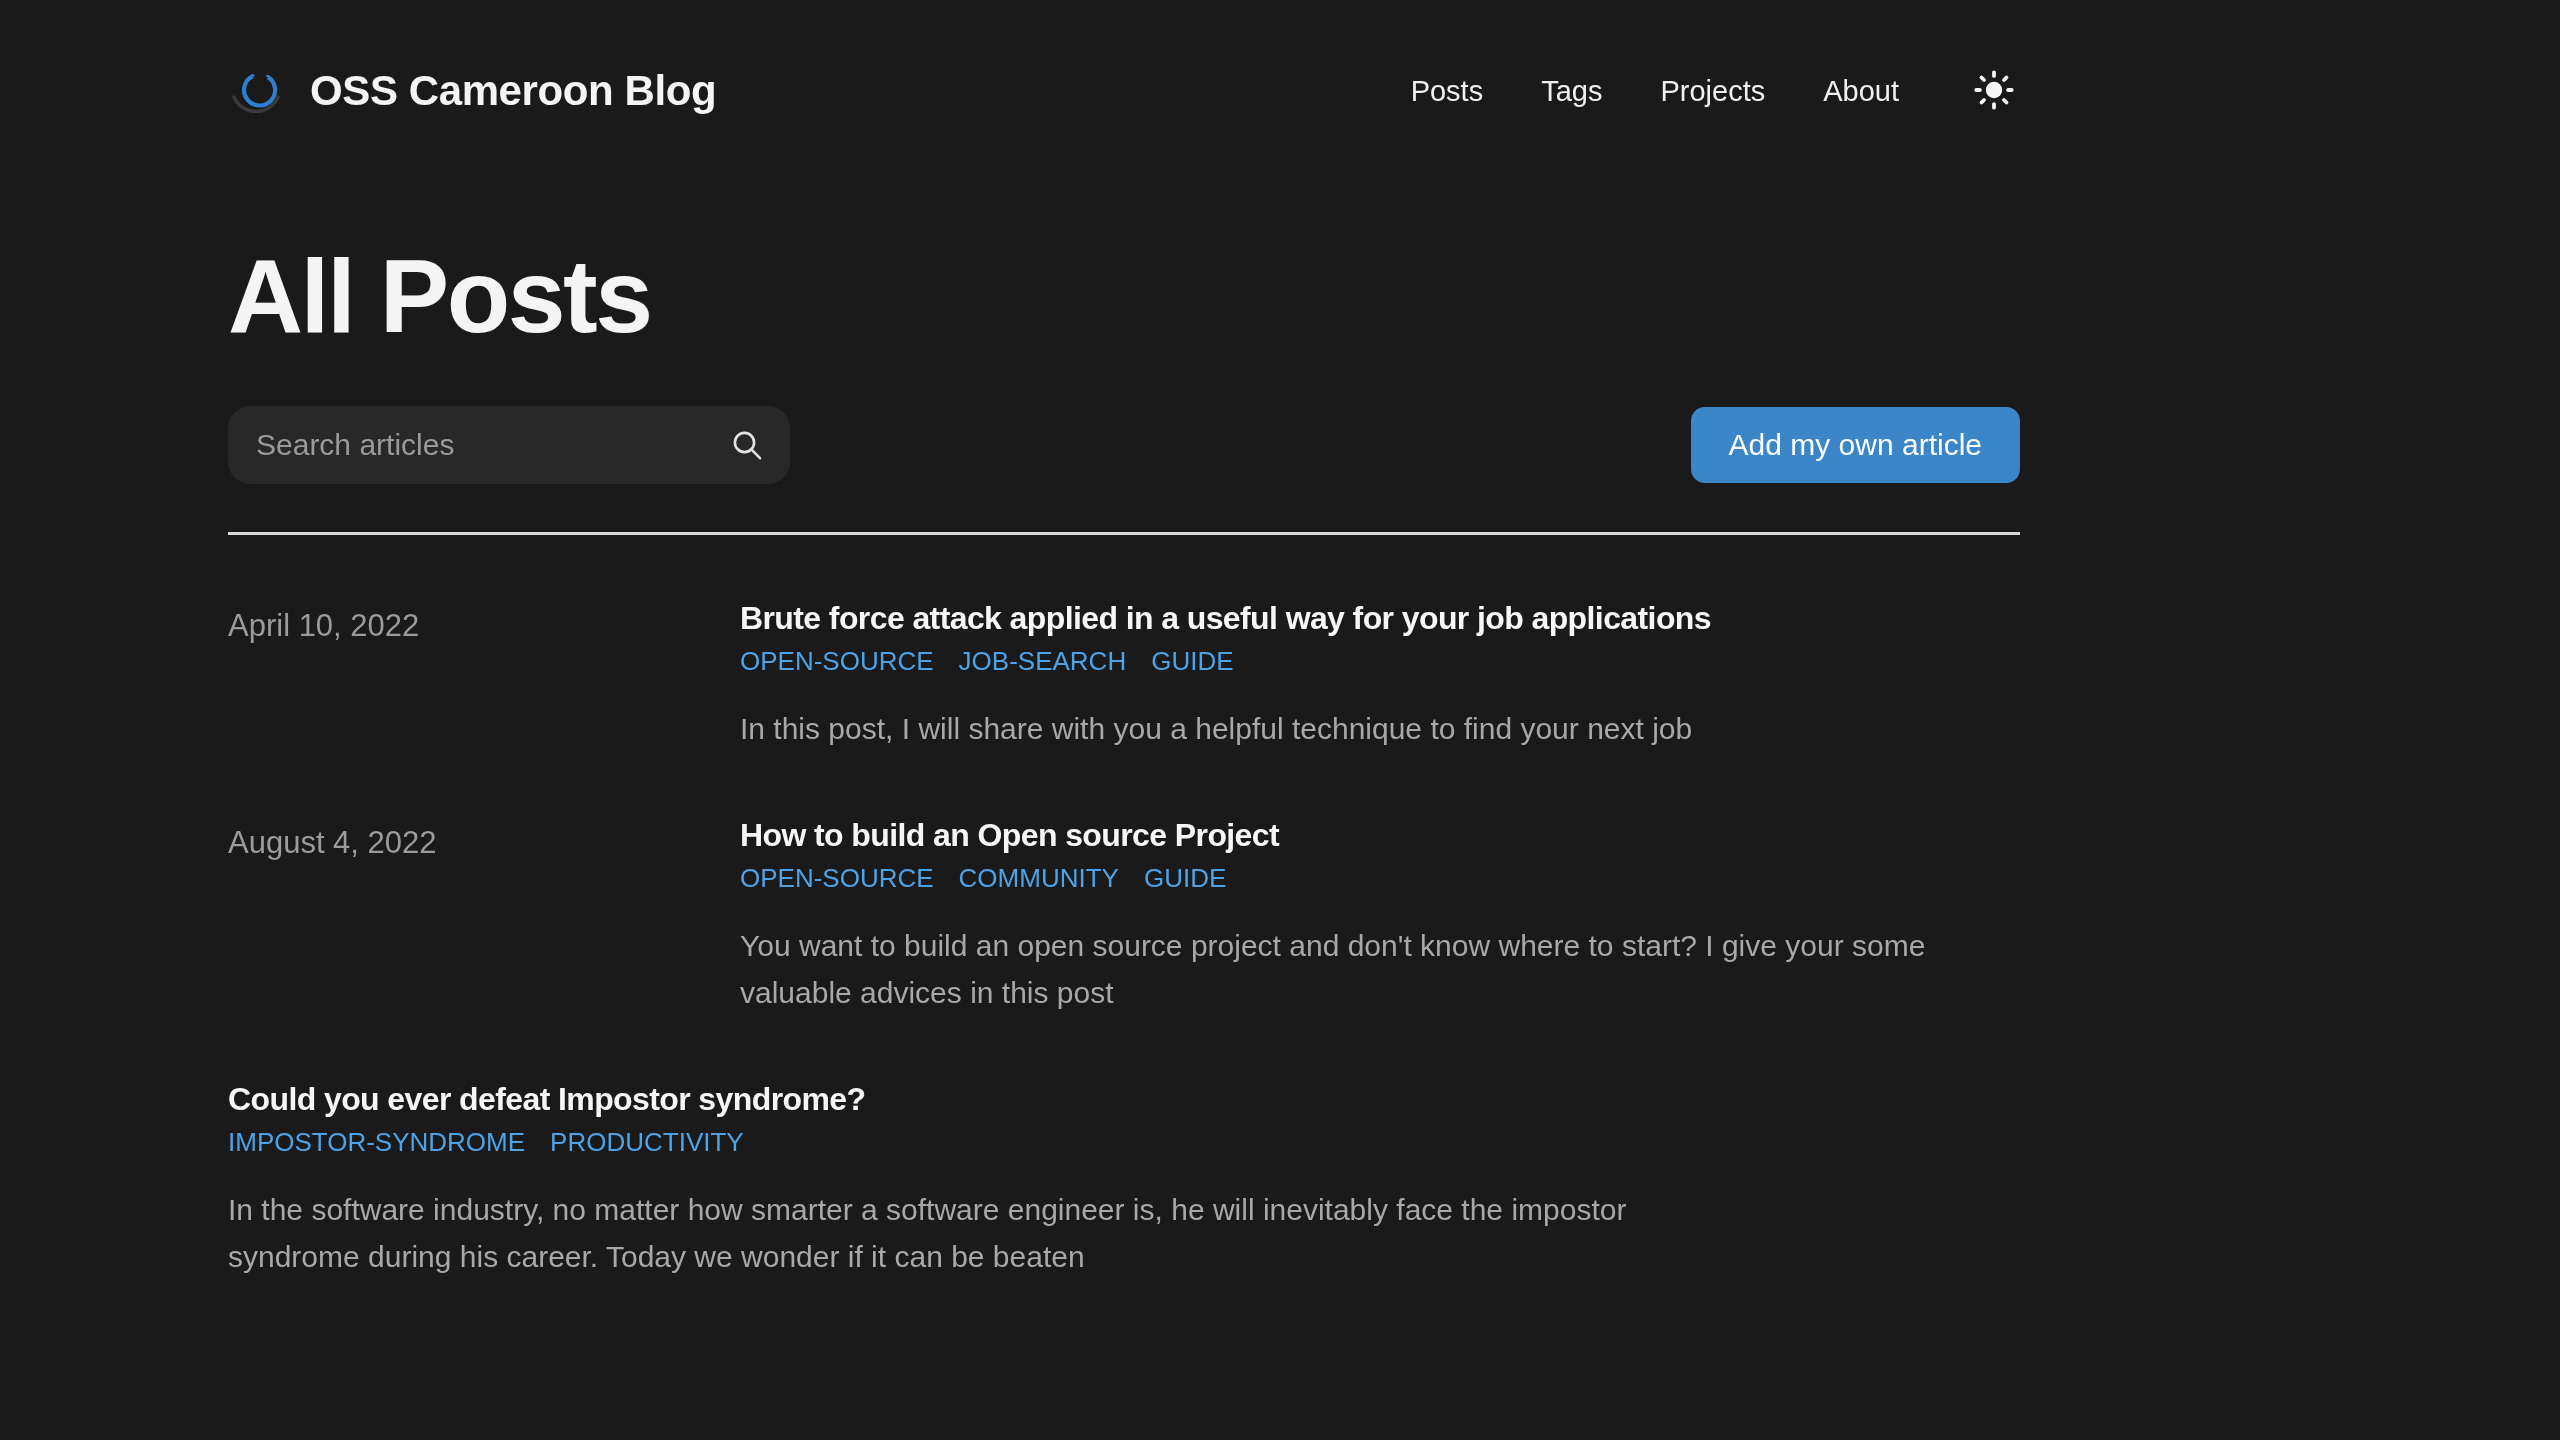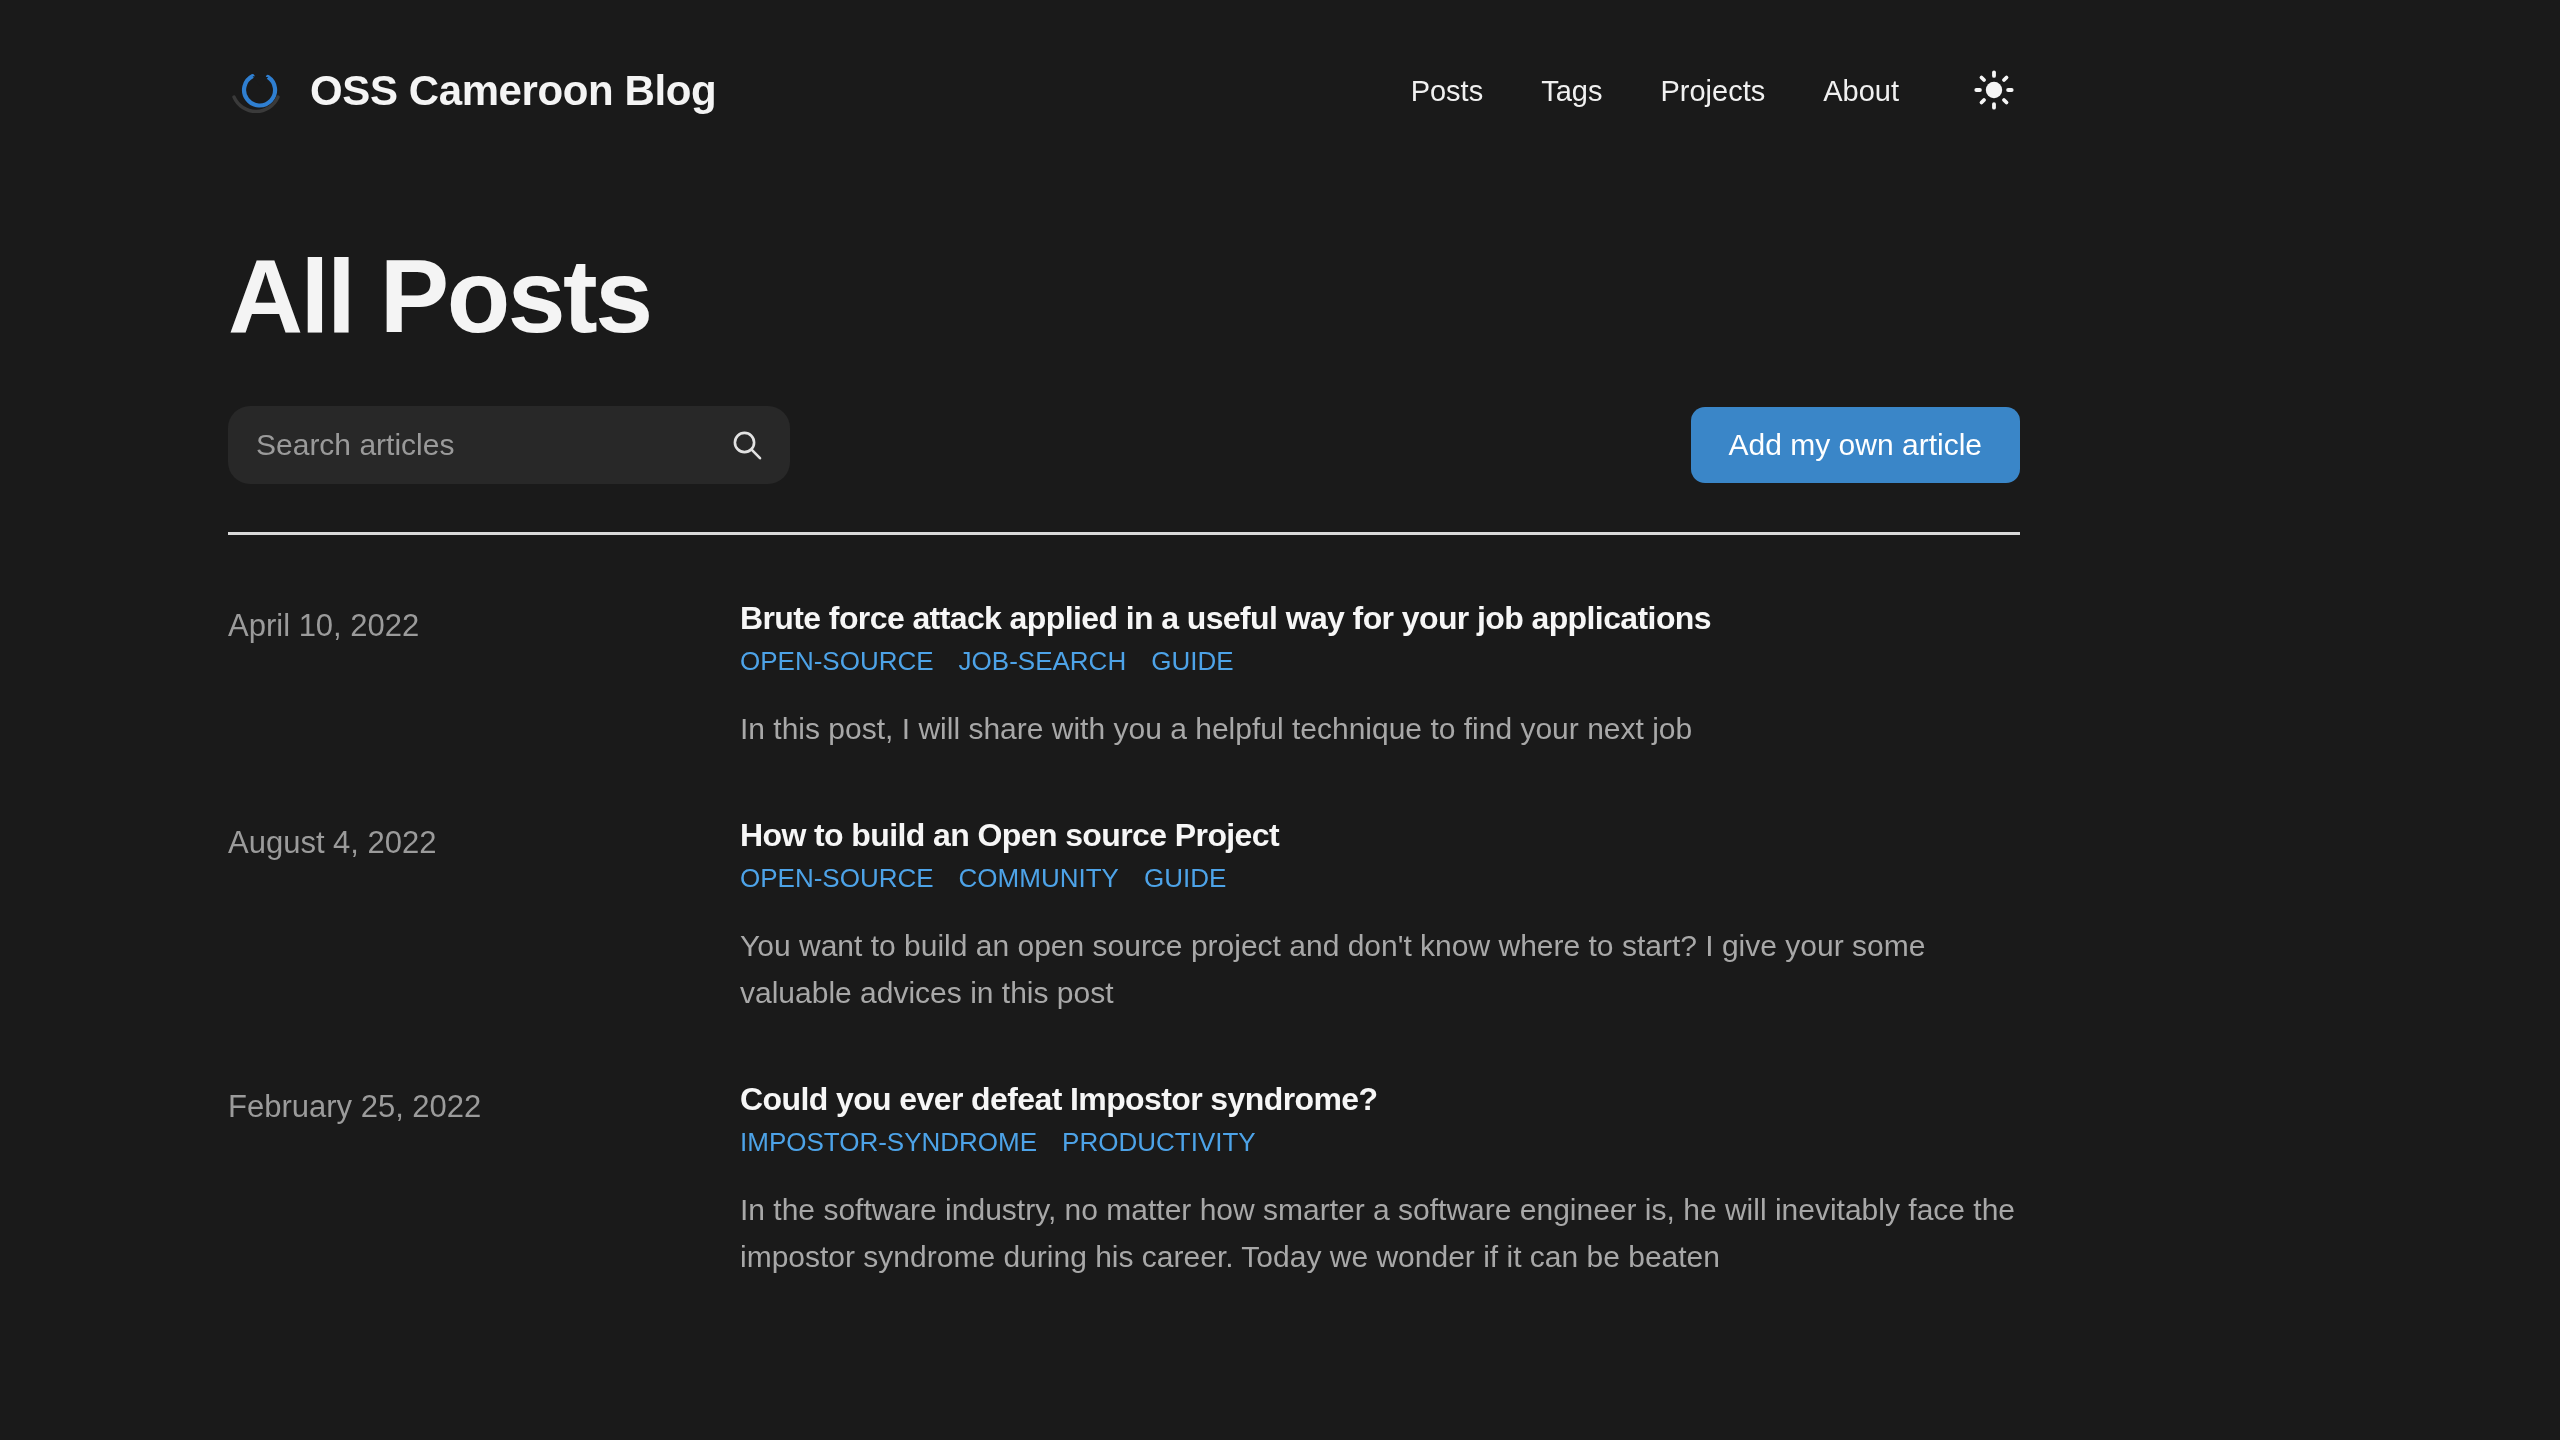--- a/index.html
+++ b/index.html
@@ -210,21 +210,20 @@
           <div class="post-tags">
             <a class="post-tag" href="#">OPEN-SOURCE</a>
             <a class="post-tag" href="#">COMMUNITY</a>
             <a class="post-tag" href="#">GUIDE</a>
           </div>
           <p class="post-summary">You want to build an open source project and don't know where to start? I give your some valuable advices in this post</p>
         </div>
       </li>
 
       <li class="post">
-        <div class="post-date">February 25, 2022</div>
         <div class="post-body">
           <a class="post-title" href="#">Could you ever defeat Impostor syndrome?</a>
           <div class="post-tags">
             <a class="post-tag" href="#">IMPOSTOR-SYNDROME</a>
             <a class="post-tag" href="#">PRODUCTIVITY</a>
           </div>
           <p class="post-summary">In the software industry, no matter how smarter a software engineer is, he will inevitably face the impostor syndrome during his career. Today we wonder if it can be beaten</p>
         </div>
       </li>
 

